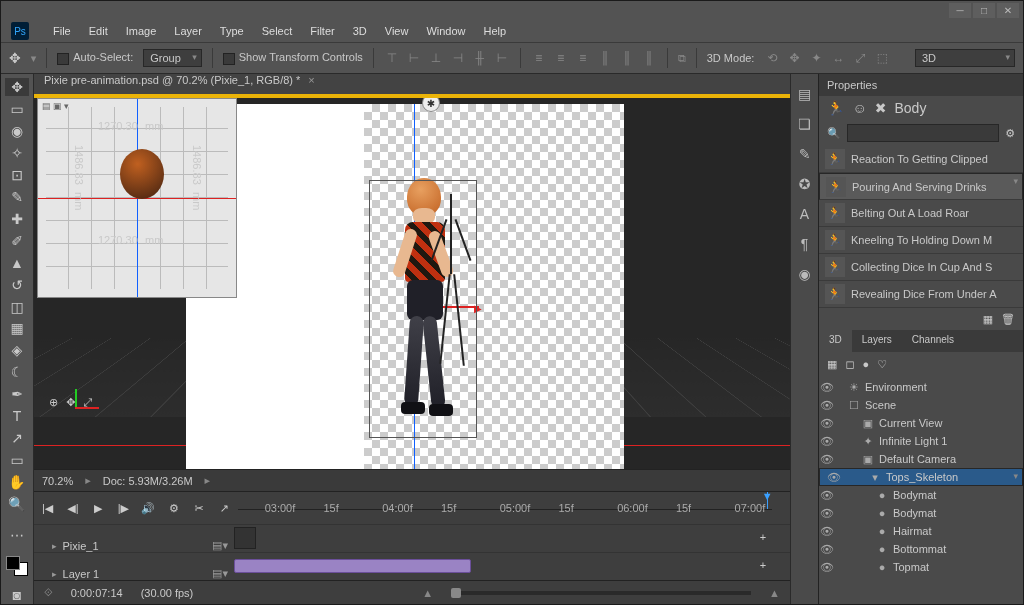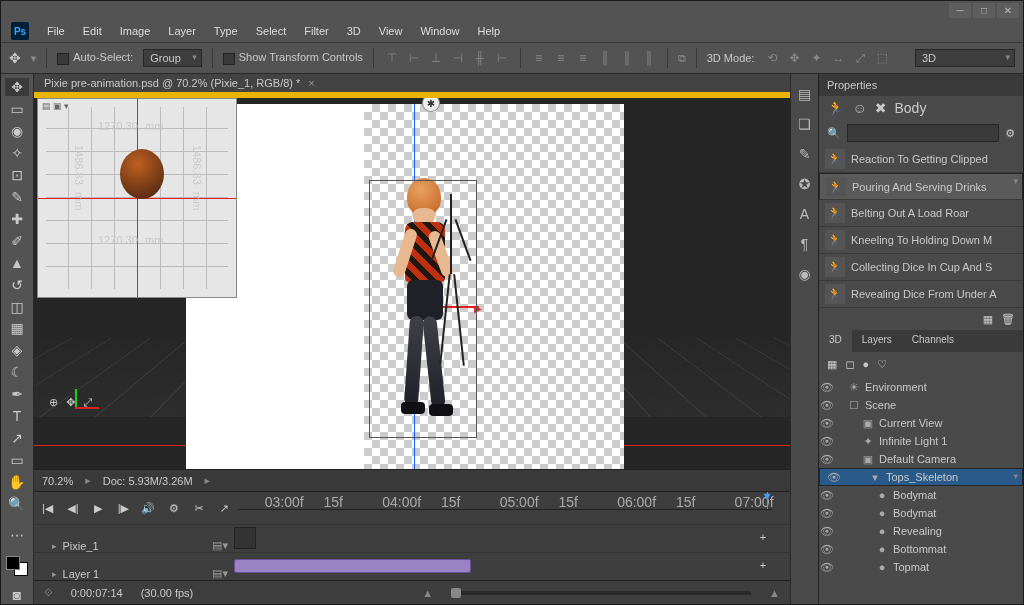--- a/index.html
+++ b/index.html
@@ -1,40 +1,40 @@
 <!DOCTYPE html>
 <html><head>
 <meta charset="utf-8">
 <style>
 *{margin:0;padding:0;box-sizing:border-box;font-family:Tahoma,Arial,sans-serif;font-size:11px;color:#c9c9c9;user-select:none}
 body{background:#535353;width:1024px;height:605px;overflow:hidden;position:relative}
 .window-frame{border:1px solid #1a1a1a;width:100%;height:100%;display:flex;flex-direction:column}
 .titlebar{height:19px;background:#535353;display:flex;justify-content:flex-end;align-items:center;padding-right:4px;gap:2px}
 .titlebar .win-btn{width:22px;height:15px;background:#5e5e5e;display:flex;align-items:center;justify-content:center;font-size:10px;color:#bbb}
 .menubar{height:22px;display:flex;align-items:center;padding-left:10px;gap:2px;background:#535353}
-.menubar .ps-logo{width:18px;height:18px;background:#001e36;color:#31a8ff;font-weight:bold;font-size:10px;display:flex;align-items:center;justify-content:center;border-radius:2px;margin-right:8px}
+.menubar .ps-logo{width:18px;height:18px;background:#001e36;color:#31a8ff;font-weight:normal;font-size:10px;display:flex;align-items:center;justify-content:center;border-radius:2px;margin-right:14px}
 .menubar .menu-item{padding:3px 8px;color:#ddd;font-size:11px}
 .optbar{height:32px;background:#535353;border-top:1px solid #3a3a3a;border-bottom:1px solid #2a2a2a;display:flex;align-items:center;padding:0 8px;gap:10px}
 .optbar .move-icon{font-size:14px}
 .optbar .divider{width:1px;height:20px;background:#3a3a3a}
 .chk{width:12px;height:12px;background:#3a3a3a;border:1px solid #222;display:inline-block;vertical-align:middle;margin-right:4px}
 .sel{background:#3e3e3e;border:1px solid #272727;padding:2px 20px 2px 6px;position:relative;font-size:11px}
 .sel:after{content:"▾";position:absolute;right:4px;top:2px;font-size:9px;color:#888}
 .grey-label{color:#7a7a7a}
 .align-icons{display:flex;gap:6px}
 .align-icons span{width:16px;height:16px;display:inline-flex;align-items:center;justify-content:center;color:#888;font-size:12px}
 .main{flex:1;display:flex;min-height:0}
 .tools{width:33px;background:#535353;border-right:1px solid #2a2a2a;display:flex;flex-direction:column;align-items:center;padding-top:4px;gap:4px}
 .tools .tool{width:24px;height:20px;display:flex;align-items:center;justify-content:center;color:#c9c9c9;font-size:14px;position:relative}
 .tools .tool.active{background:#3a3a3a}
 .swatches{margin-top:8px;position:relative;width:22px;height:22px}
 .swatches .bg{position:absolute;right:0;bottom:0;width:14px;height:14px;background:#fff;border:1px solid #000}
 .swatches .fg{position:absolute;left:0;top:0;width:14px;height:14px;background:#000;border:1px solid #888}
 .center{flex:1;display:flex;flex-direction:column;min-width:0;background:#262626}
-.doc-tab{height:24px;background:#434343;display:flex;align-items:center;padding:0 10px;color:#ddd;font-size:11px;border-bottom:6px solid #eab308}
+.doc-tab{height:24px;background:#434343;display:flex;align-items:flex-start;padding:0 10px;color:#ddd;font-size:11px;border-bottom:4px solid #eab308}
 .doc-tab .x{margin-left:8px;color:#999}
 .canvas-area{flex:1;position:relative;background:#262626;overflow:hidden}
 .grid3d{position:absolute;left:0;right:0;top:240px;bottom:0;background:
  repeating-linear-gradient(90deg,transparent 0 38px,#555 38px 39px),
  linear-gradient(#262626,#333);
  transform:perspective(400px) rotateX(65deg);transform-origin:top center;opacity:.5}
 .horizon-red{position:absolute;left:0;right:0;top:347px;height:1px;background:#d22}
 .doc-white{position:absolute;left:152px;top:6px;width:438px;height:380px;background:#fff}
 .checker{position:absolute;left:330px;top:6px;width:260px;height:380px;
  background-image:linear-gradient(45deg,#ccc 25%,transparent 25%,transparent 75%,#ccc 75%),linear-gradient(45deg,#ccc 25%,transparent 25%,transparent 75%,#ccc 75%);
@@ -51,21 +51,21 @@
 .axis-widget{position:absolute;left:33px;bottom:60px;width:28px;height:28px}
 .axis-widget .y{position:absolute;left:8px;bottom:0;width:2px;height:20px;background:#2c2}
 .axis-widget .x{position:absolute;left:8px;bottom:0;width:24px;height:2px;background:#d22}
 .manip{position:absolute;left:15px;top:298px;color:#ddd;display:flex;gap:8px;font-size:14px}
 .status{height:22px;background:#3a3a3a;display:flex;align-items:center;padding:0 8px;gap:12px;color:#bbb;font-size:10px;border-top:1px solid #222}
 .timeline{background:#3e3e3e;border-top:1px solid #222;display:flex;flex-direction:column}
 .tl-header{height:18px;display:flex;align-items:center;padding:0 8px;font-size:10px;background:#4a4a4a;color:#ddd}
 .tl-controls{display:flex;align-items:center;height:32px;padding:0 6px;gap:10px}
 .tl-btn{width:18px;height:18px;display:flex;align-items:center;justify-content:center;color:#ccc;font-size:11px}
 .tl-ruler{height:18px;position:relative;border-bottom:1px solid #222;margin-left:204px;margin-right:18px}
-.tl-ruler .tick{position:absolute;top:2px;font-size:14px;color:#aaa}
+.tl-ruler .tick{position:absolute;top:10px;font-size:11px;color:#aaa}
 .tl-tracks{display:flex;flex-direction:column}
 .tl-track{display:flex;height:28px;align-items:flex-end;border-top:1px solid #333}
 .tl-track .lbl{width:200px;padding-left:18px;display:flex;align-items:center;gap:6px;font-size:11px}
 .tl-track .lbl:before{content:"▸";color:#999;font-size:9px}
 .tl-track .clip-area{flex:1;height:100%;position:relative;margin-right:18px}
 .clip{position:absolute;top:2px;height:22px;background:#8a6fb8;border:1px solid #6b4f9a;border-radius:2px;color:#fff;font-size:10px;padding:2px 6px}
 .tl-foot{height:24px;display:flex;align-items:center;padding:0 10px;gap:18px;font-size:10px;color:#bbb;border-top:1px solid #222}
 .right-rail{width:28px;background:#4a4a4a;border-left:1px solid #2a2a2a;display:flex;flex-direction:column;align-items:center;gap:14px;padding-top:12px}
 .right-rail span{color:#bbb;font-size:14px}
 .panels{width:205px;background:#4a4a4a;border-left:1px solid #222;display:flex;flex-direction:column}
@@ -440,21 +440,21 @@
             <div class="tree-row">
               <span class="eye">👁</span>
               <span class="pad" style="width:32px"></span>
               <span class="icon">●</span>
               <span>Bodymat</span>
             </div>
             <div class="tree-row">
               <span class="eye">👁</span>
               <span class="pad" style="width:32px"></span>
               <span class="icon">●</span>
-              <span>Revealing</span>
+              <span>Hairmat</span>
             </div>
             <div class="tree-row">
               <span class="eye">👁</span>
               <span class="pad" style="width:32px"></span>
               <span class="icon">●</span>
               <span>Bottommat</span>
             </div>
             <div class="tree-row">
               <span class="eye">👁</span>
               <span class="pad" style="width:32px"></span>

